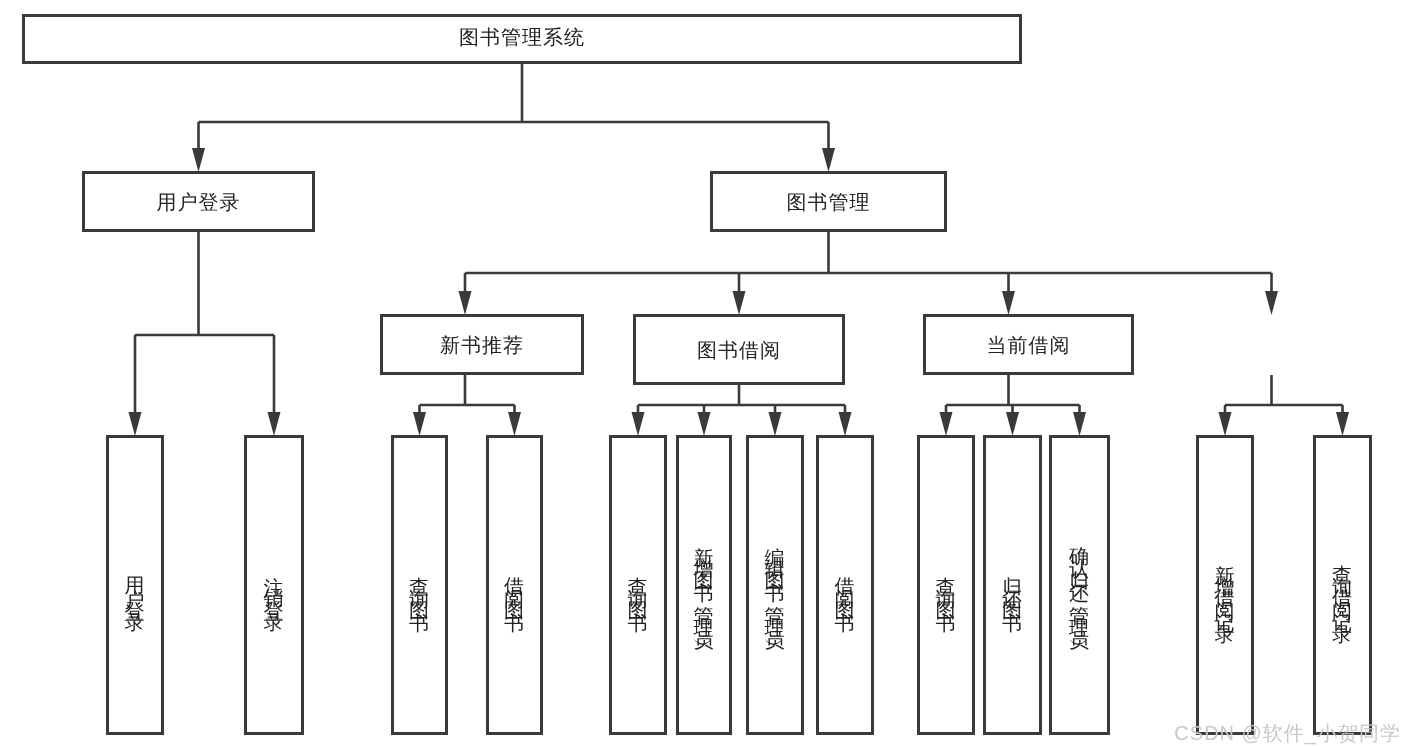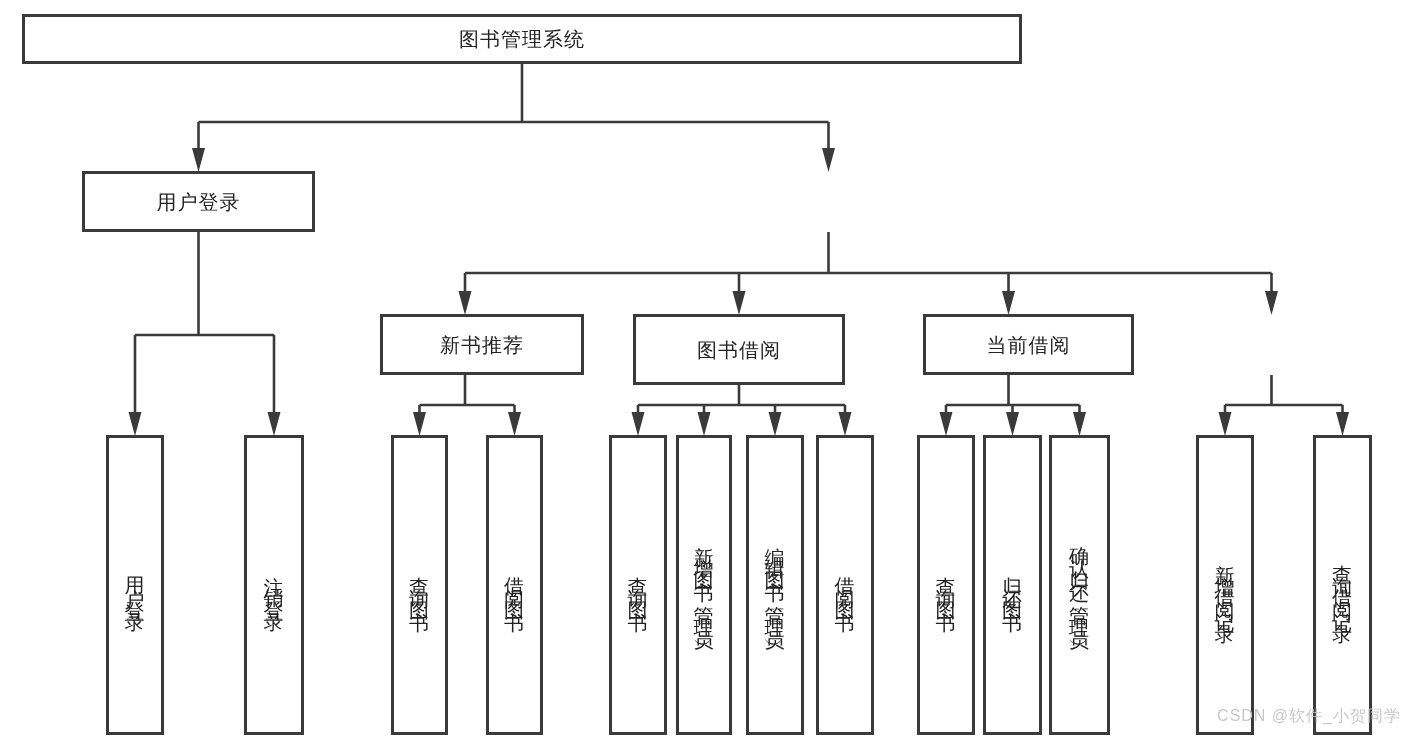--- a/index.html
+++ b/index.html
@@ -22,22 +22,22 @@
     line-height:1;
   }
   .node.h{letter-spacing:1px;}
   .node.v span{
     writing-mode:vertical-rl;
     letter-spacing:12px;
     white-space:nowrap;
   }
   #watermark{
     position:absolute;
-    right:4px;bottom:20px;
-    font-size:16px;
+    right:4px;bottom:0;
+    font-size:20px;
     color:var(--wm,#c8c8c8);
     letter-spacing:1px;
     z-index:5;
     text-align:right;
   }
 </style>
 </head>
 <body>
 
 <div id="canvas" style="--line: #3a3a3a; --text: #222222; --wm: #c8c8c8; --bg: #ffffff;">
@@ -63,22 +63,23 @@
       <polygon points="838.5,412 851.5,412 845,436" fill="#3a3a3a"></polygon>
       <path d="M 1008.5 375 V 405 M 946 405 H 1079.5 M 946 405 V 419 M 1012.5 405 V 419 M 1079.5 405 V 419" stroke="#3a3a3a" stroke-width="2.6" fill="none"></path>
       <polygon points="939.5,412 952.5,412 946,436" fill="#3a3a3a"></polygon>
       <polygon points="1006,412 1019,412 1012.5,436" fill="#3a3a3a"></polygon>
       <polygon points="1073,412 1086,412 1079.5,436" fill="#3a3a3a"></polygon>
       <path d="M 1271.5 375 V 405 M 1225 405 H 1342.5 M 1225 405 V 419 M 1342.5 405 V 419" stroke="#3a3a3a" stroke-width="2.6" fill="none"></path>
       <polygon points="1218.5,412 1231.5,412 1225,436" fill="#3a3a3a"></polygon>
       <polygon points="1336,412 1349,412 1342.5,436" fill="#3a3a3a"></polygon>
     </svg>
 
-  <div class="node h" id="n-root" style="left: 22px; top: 14px; width: 1000px; height: 50px;">图书管理系统</div>
+  <div class="node h" id="n-root" style="left: 22px; top: 14px; width: 1000px; height: 50px; font-family: Liberation Mono, monospace;">图书管理系统</div>
   <div class="node h" id="n-user_login" style="left: 82px; top: 171px; width: 233px; height: 61px;">用户登录</div>
+  <div class="node h" id="n-book_mgmt" style="left: 710px; top: 171px; width: 237px; height: 61px;">图书管理</div>
   <div class="node h" id="n-new_book_rec" style="left: 380px; top: 314px; width: 204px; height: 61px;">新书推荐</div>
   <div class="node h" id="n-book_borrow" style="left: 633px; top: 314px; width: 212px; height: 71px;">图书借阅</div>
   <div class="node h" id="n-current_borrow" style="left: 903px; top: 314px; width: 211px; height: 61px; margin-left: 20px;">当前借阅</div>
 
   <div class="node v" id="n-leaf_user_login" style="left: 106px; top: 435px; width: 58px; height: 300px;">
       <span>用户登录</span>
     </div>
   <div class="node v" id="n-leaf_logout" style="left: 244px; top: 435px; width: 60px; height: 300px;">
       <span>注销登录</span>
     </div>

